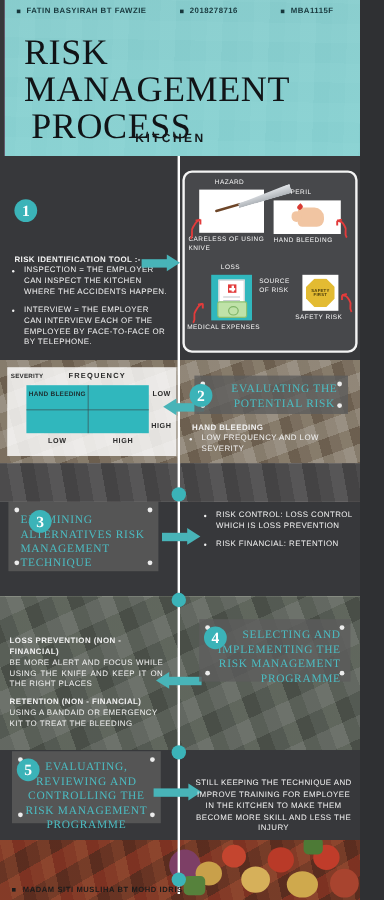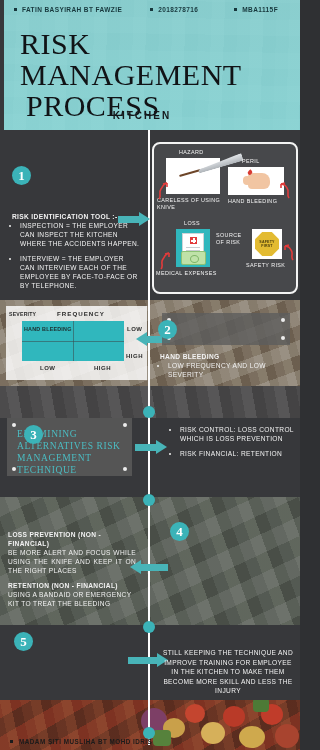--- a/index.html
+++ b/index.html
@@ -259,20 +259,21 @@
     <span class="mx-lab" style="left:88px;top:59px;">HIGH</span>
   </div>
 
   <div class="arrow left" style="left:146px;top:336px;width:24px;"></div>
 
   <div class="plate" style="left:162px;top:313px;width:128px;height:32px;">
     <span class="pdot pd1"></span>
     <span class="pdot pd2"></span>
     <span class="pdot pd3"></span>
     <span class="pdot pd4"></span>
+    <div class="ptxt" style="position:absolute;left:25px;top:6px;width:100px;text-align:center;">EVALUATING THE POTENTIAL RISK</div>
   </div>
   <div class="badge" style="left:158px;top:320px;">2</div>
 
   <div class="body-txt" style="left:160px;top:352px;width:134px;">
     <span class="hd">HAND BLEEDING</span>
     <ul>
       <li>LOW FREQUENCY AND LOW SEVERITY</li>
     </ul>
   </div>
 
@@ -297,22 +298,36 @@
   <div class="body-txt" style="left:8px;top:530px;width:128px;">
     <span class="hd">LOSS PREVENTION (NON - FINANCIAL)</span>
     <div style="text-align:justify;">BE MORE ALERT AND FOCUS WHILE USING THE KNIFE AND KEEP IT ON THE RIGHT PLACES</div>
     <div class="gap"></div>
     <span class="hd">RETENTION (NON - FINANCIAL)</span>
     <div>USING A BANDAID OR EMERGENCY KIT TO TREAT THE BLEEDING</div>
   </div>
 
   <div class="arrow left" style="left:140px;top:564px;width:28px;"></div>
 
+  <div class="plate" style="left:166px;top:516px;width:126px;height:52px;">
+    <span class="pdot pd1"></span>
+    <span class="pdot pd2"></span>
+    <span class="pdot pd3"></span>
+    <span class="pdot pd4"></span>
+    <div class="ptxt" style="position:absolute;left:8px;top:8px;width:110px;text-align:right;">SELECTING AND IMPLEMENTING THE RISK MANAGEMENT PROGRAMME</div>
+  </div>
   <div class="badge" style="left:170px;top:522px;">4</div>
 
+  <div class="plate" style="left:10px;top:626px;width:124px;height:60px;">
+    <span class="pdot pd1"></span>
+    <span class="pdot pd2"></span>
+    <span class="pdot pd3"></span>
+    <span class="pdot pd4"></span>
+    <div class="ptxt" style="position:absolute;left:8px;top:8px;width:108px;text-align:center;">EVALUATING, REVIEWING AND CONTROLLING THE RISK MANAGEMENT PROGRAMME</div>
+  </div>
   <div class="badge" style="left:14px;top:632px;">5</div>
 
   <div class="arrow right" style="left:128px;top:657px;width:30px;"></div>
 
   <div class="body-txt" style="left:162px;top:648px;width:132px;text-align:center;line-height:9.5px;">STILL KEEPING THE TECHNIQUE AND IMPROVE TRAINING FOR EMPLOYEE IN THE KITCHEN TO MAKE THEM BECOME MORE SKILL AND LESS THE INJURY</div>
 
   <div class="footer">
     <span>MADAM SITI MUSLIHA BT MOHD IDRIS</span>
   </div>
 

